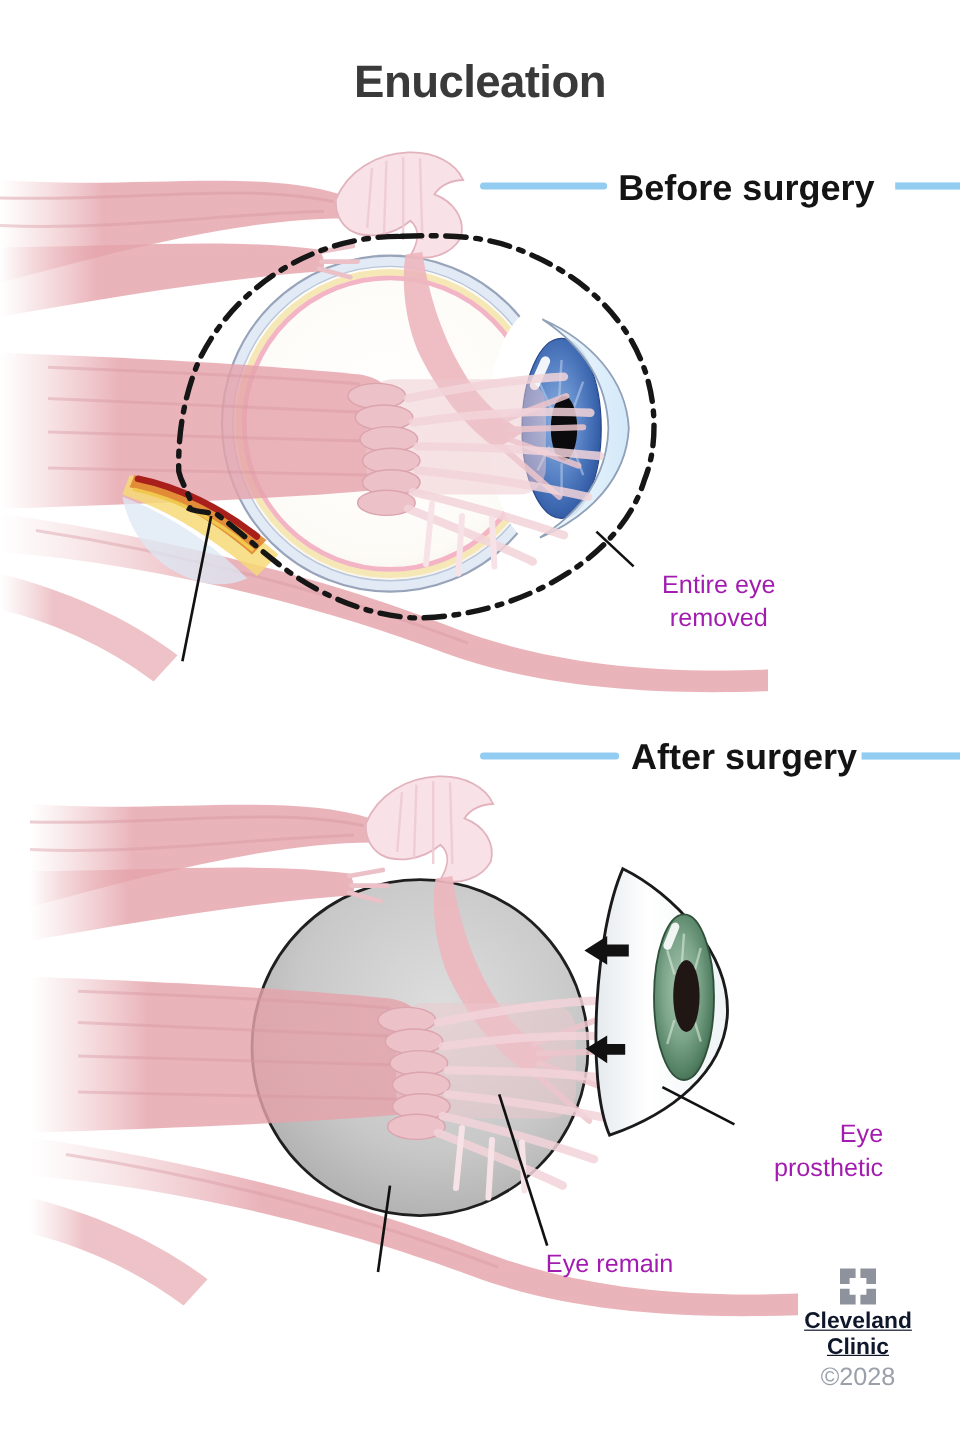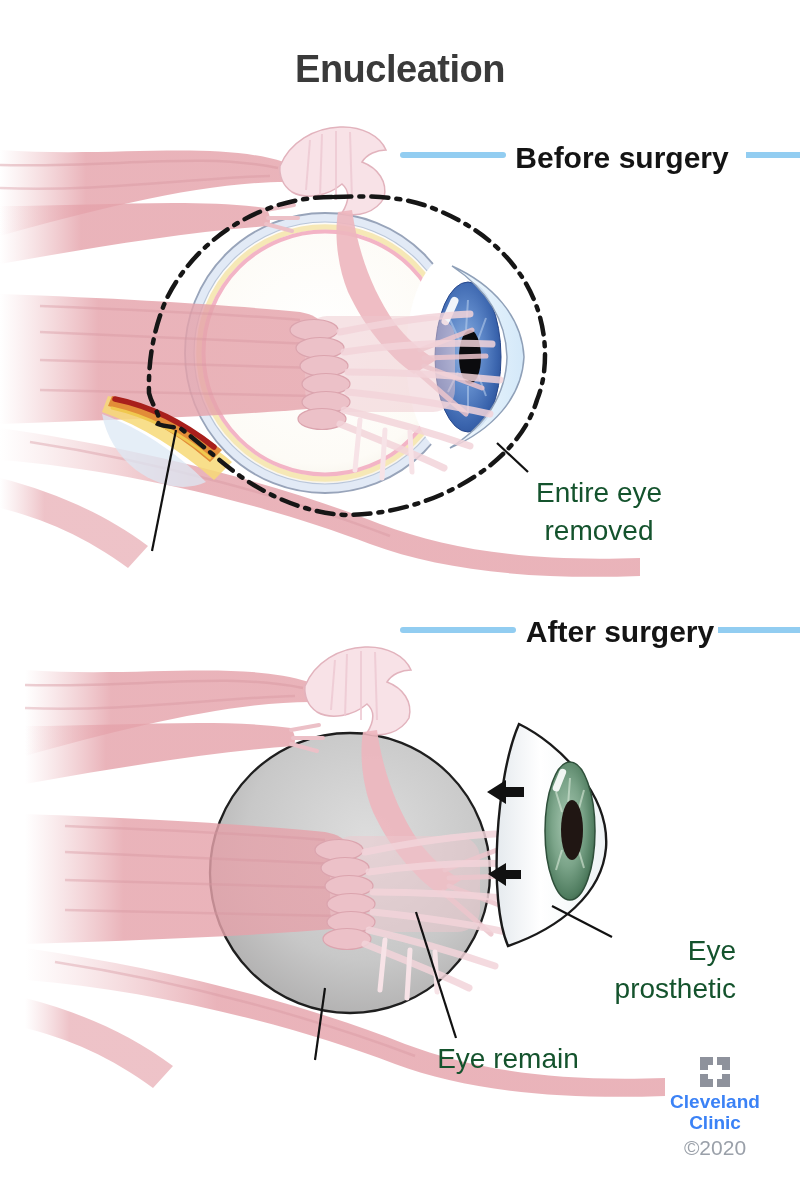--- a/index.html
+++ b/index.html
@@ -1,23 +1,23 @@
 <!DOCTYPE html>
 <html><head>
 <meta charset="utf-8">
 <style>
   html,body{margin:0;padding:0;background:#fff;}
   #canvas{position:relative;width:800px;height:1197px;background:#ffffff;overflow:hidden;
           font-family:"Liberation Sans",sans-serif;}
   #art{position:absolute;left:0;top:0;}
-  .label{position:absolute;color:#14532d;font-size:28px;line-height:1.34;
+  .label{position:absolute;color:#a21caf;font-size:21px;line-height:1.34;
          text-align:center;white-space:pre-line;}
   .title{font-size:38px;font-weight:bold;color:#3a3a3a;letter-spacing:-0.5px;}
   .hdr{font-size:30px;font-weight:bold;color:#141414;}
-  .brand{font-size:19px;font-weight:bold;color:#3b82f6;line-height:1.12;}
+  .brand{font-size:19px;font-weight:bold;color:#0f172a;line-height:1.12;text-decoration:underline;}
   .copyright{font-size:21px;color:#9aa0a9;}
 </style>
 </head>
 <body>
 
 <div id="canvas">
 
 <svg id="art" width="800" height="1197" viewBox="0 0 800 1197">
   <defs>
     <radialGradient id="globeG" cx="48%" cy="45%" r="62%">
@@ -197,15 +197,15 @@
 
 <div class="label" style="left:536px;width:200px;top:932px;text-align:right;">Eye
 prosthetic</div>
 
 <div class="label" style="left:408px;width:200px;top:1040px;">Eye remain</div>
 
 
 <div class="label brand" style="left:655px;width:120px;top:1091px;">Cleveland
 Clinic</div>
 
-<div class="label copyright" style="left:655px;width:120px;top:1134px;">©2020</div>
+<div class="label copyright" style="left:655px;width:120px;top:1134px;">©2028</div>
 
 </div>
 
 </body></html>

